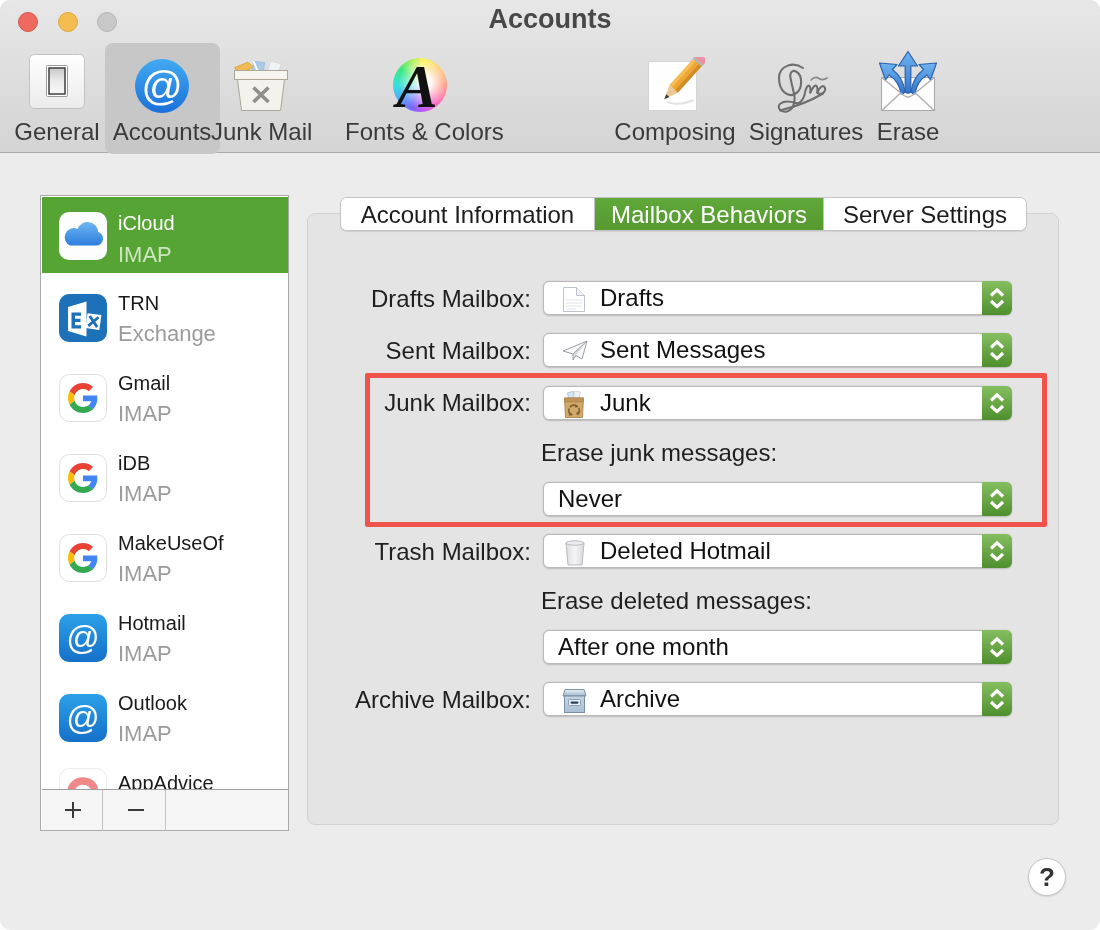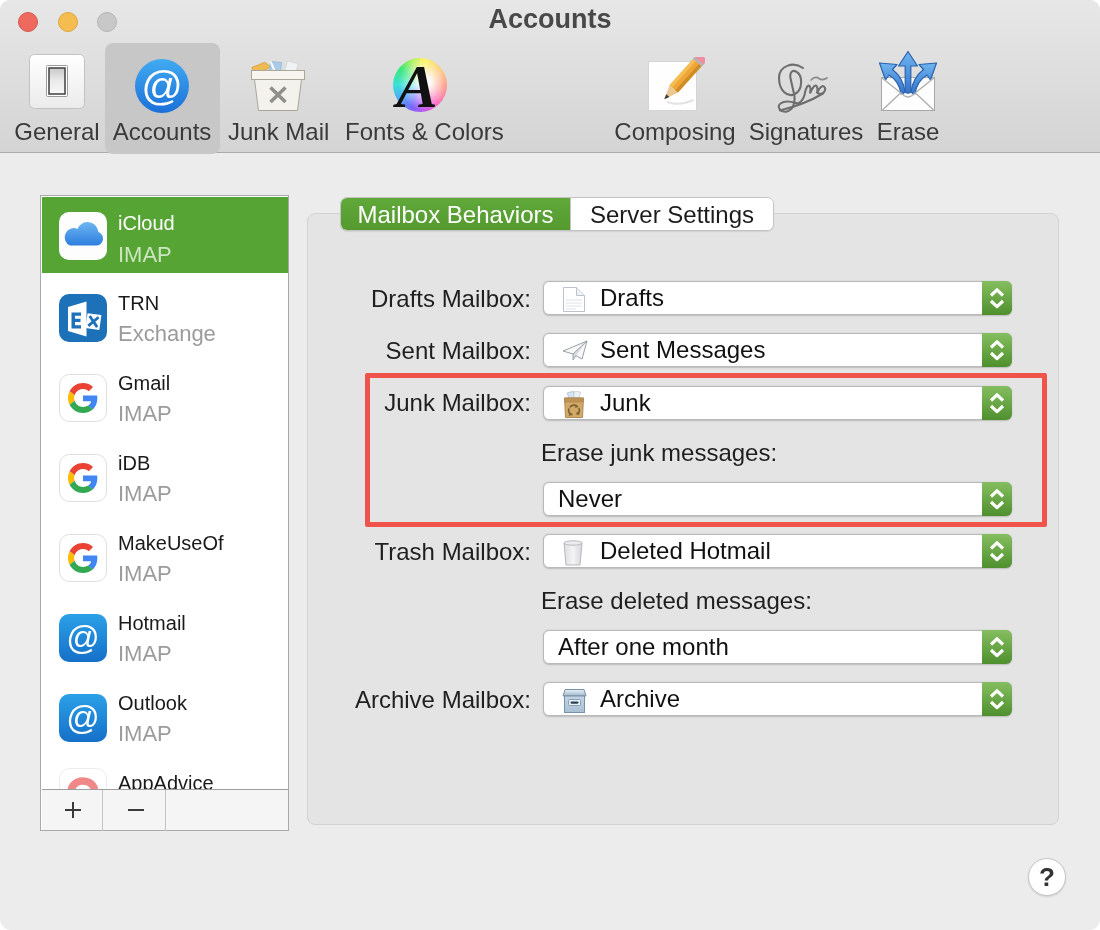--- a/index.html
+++ b/index.html
@@ -47,21 +47,21 @@
   .tab { height:32px; line-height:33px; font-size:24px; color:#1c1c1c;
          text-align:center; background:#fff; }
   .tab.green { background:linear-gradient(#60a93a, #55992f); color:#fff; }
   .tab + .tab { border-left:1px solid #c3c3c3; }
   
   .flabel { position:absolute; font-size:24px; line-height:24px; color:#1f1f1f; text-align:right;
             right:569px; white-space:nowrap; }
   .mlabel { position:absolute; left:541px; font-size:24px; line-height:24px; color:#1f1f1f; white-space:nowrap; }
   .sel { position:absolute; left:543px; width:469px; height:34px; background:#fff;
          border:1px solid #b9b9b9; border-radius:6px;
-         box-shadow:0 0.5px 1.5px rgba(0,0,0,0.18); }
+         box-shadow:0 0.5px 1.5px rgba(0,0,0,0.18);text-align:right; }
   .sel .stext { position:absolute; left:14px; top:4px; font-size:24px; line-height:24px; color:#111; }
   .sel .stext.icon { left:56px; }
   .sel .sicon { position:absolute; left:17px; top:4px; width:26px; height:26px; }
   .stepper { position:absolute; right:-1px; top:-1px; width:30px; height:34px;
              background:linear-gradient(#85be60, #4f8f2d); border-radius:0 6px 6px 0; }
   .stepper svg { position:absolute; left:50%; top:50%; transform:translate(-50%,-50%); }
   
   #redbox { position:absolute; left:365px; top:373px; width:682px; height:154px;
             border:5px solid #f0534b; border-radius:2px; }
   
@@ -104,21 +104,21 @@
               <linearGradient id="gat" x1="0" y1="0" x2="0" y2="1">
                 <stop offset="0" stop-color="#42aaf2"></stop>
                 <stop offset="1" stop-color="#1a70d8"></stop>
               </linearGradient>
             </defs>
         <circle cx="27" cy="27" r="27" fill="url(#gat)"></circle>
         <text x="27" y="41" font-size="41" fill="#ffffff" text-anchor="middle" font-family="Liberation Sans, sans-serif">@</text>
       </svg></span>
       <span class="lbl">Accounts</span>
     </div>
-    <div class="titem" style="left:228px;width:100px;text-align:center;">
+    <div class="titem" style="left:211px;width:100px;text-align:center;">
       <span class="ic" style="top:17px;"><svg width="58" height="50" viewBox="0 0 58 50">
         <g transform="rotate(-10 12 8)">
               <path d="M3 5 l14 -3 l5 6 l-16 4 z" fill="#efb953" stroke="#d9a23c" stroke-width="0.8"></path>
             </g>
         <g transform="rotate(6 27 6)">
               <rect x="21" y="1" width="11" height="9" fill="#aacbe8" stroke="#93b8d9" stroke-width="0.8"></rect>
               <path d="M21 1 l5 9" stroke="#fff" stroke-width="2"></path>
             </g>
         <g transform="rotate(16 42 6)">
               <rect x="37" y="1" width="11" height="10" fill="#eff3f5" stroke="#d2d8dc" stroke-width="0.8"></rect>
@@ -279,20 +279,21 @@
         </div>
       <div class="seg" style="left:62px;width:62px;">
           <span style="position:absolute;left:24px;top:18.5px;width:16px;height:2.2px;background:#3a3a3a;"></span>
         </div>
     </div>
   </div>
 
   <div id="panel"></div>
 
   <div id="tabs">
+    <div class="tab" style="width:253px;">Account Information</div>
     <div class="tab green" style="width:229px;">Mailbox Behaviors</div>
     <div class="tab" style="width:203px;">Server Settings</div>
   </div>
 
   <svg width="0" height="0" style="position:absolute;">
     <defs>
       <g id="chev">
         <path d="M1.5 8 L7.5 2.4 L13.5 8" stroke="#fff" stroke-width="3.2" fill="none" stroke-linejoin="miter"></path>
         <path d="M1.5 13.5 L7.5 19.1 L13.5 13.5" stroke="#fff" stroke-width="3.2" fill="none" stroke-linejoin="miter"></path>
       </g>

